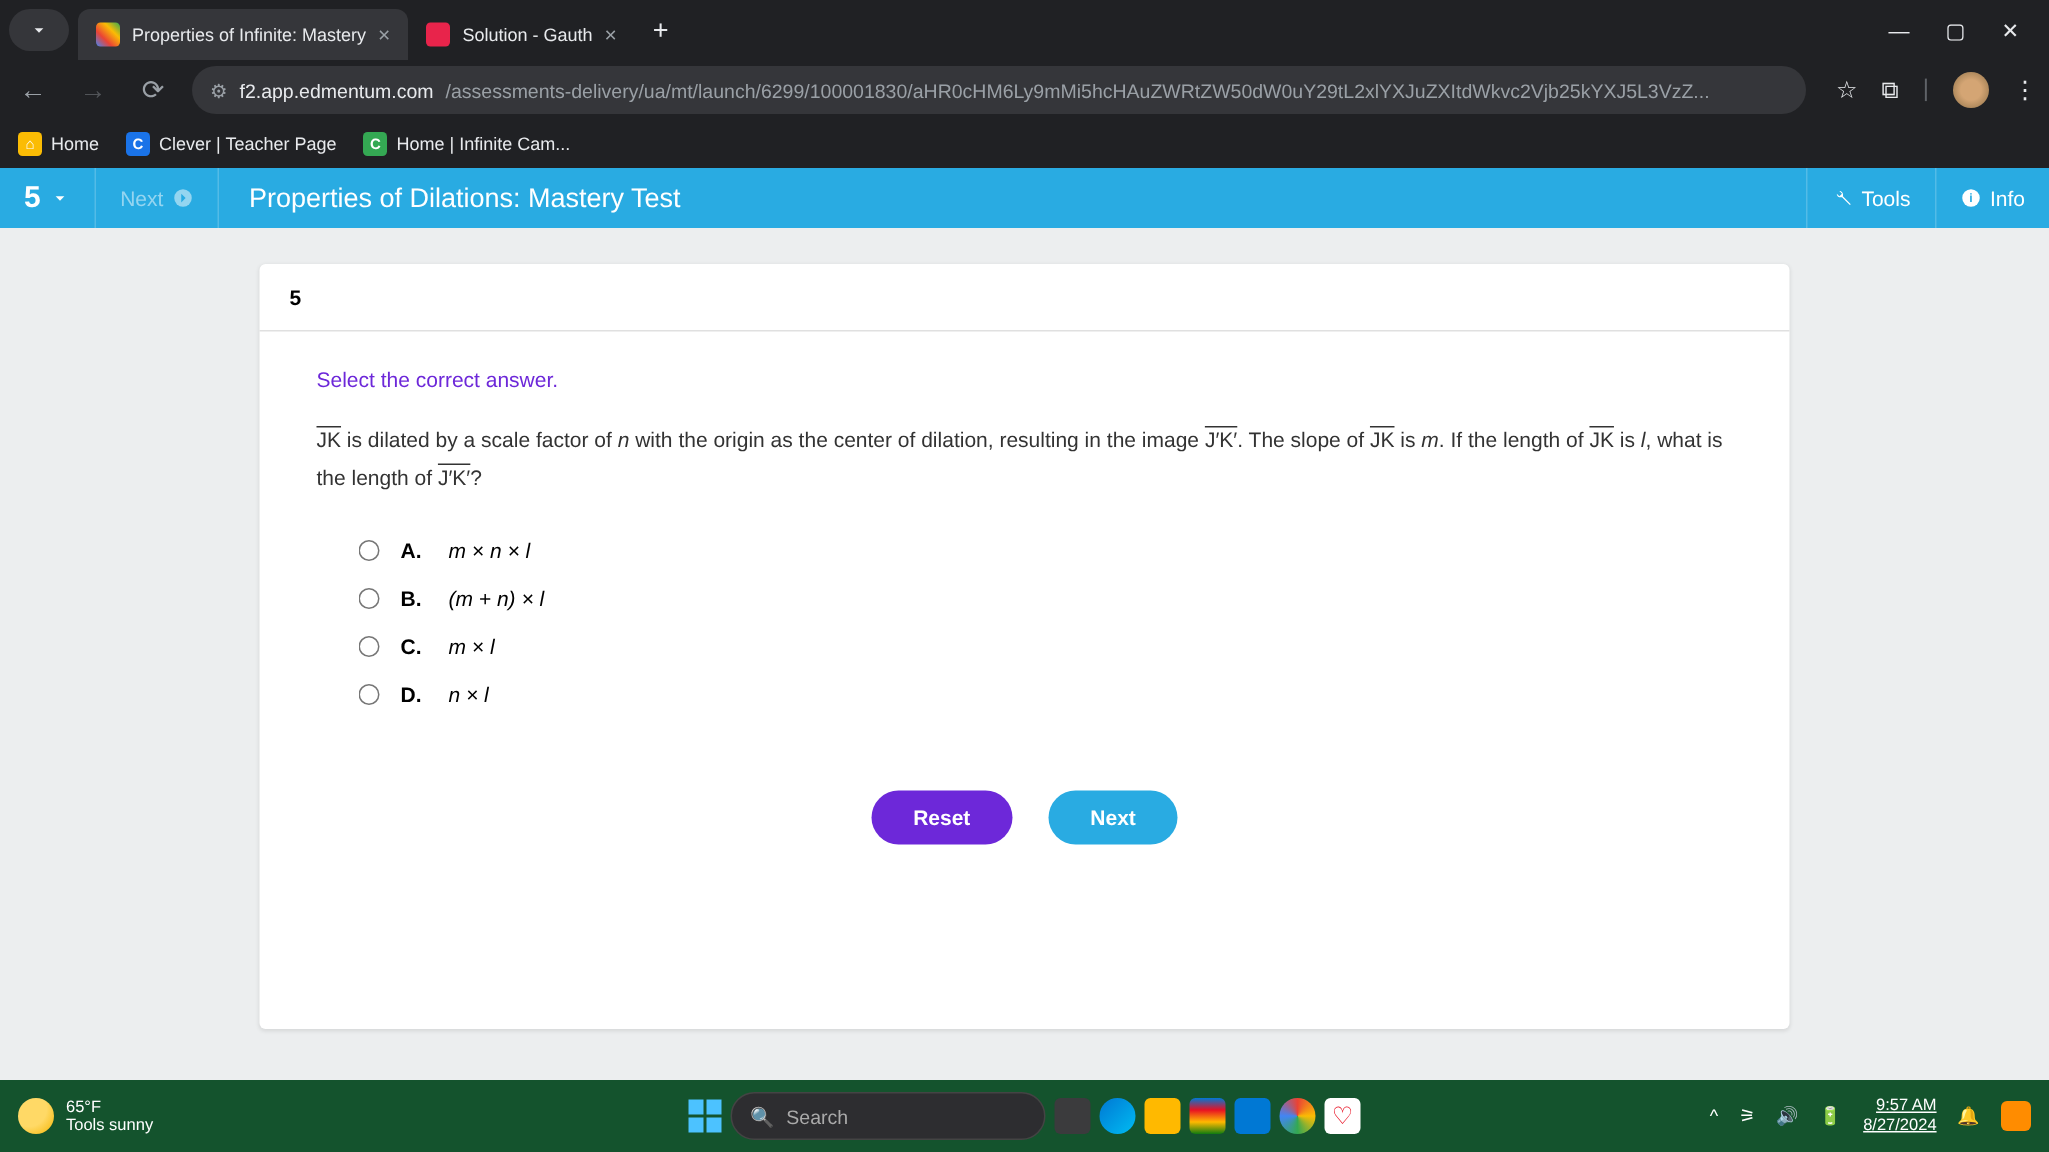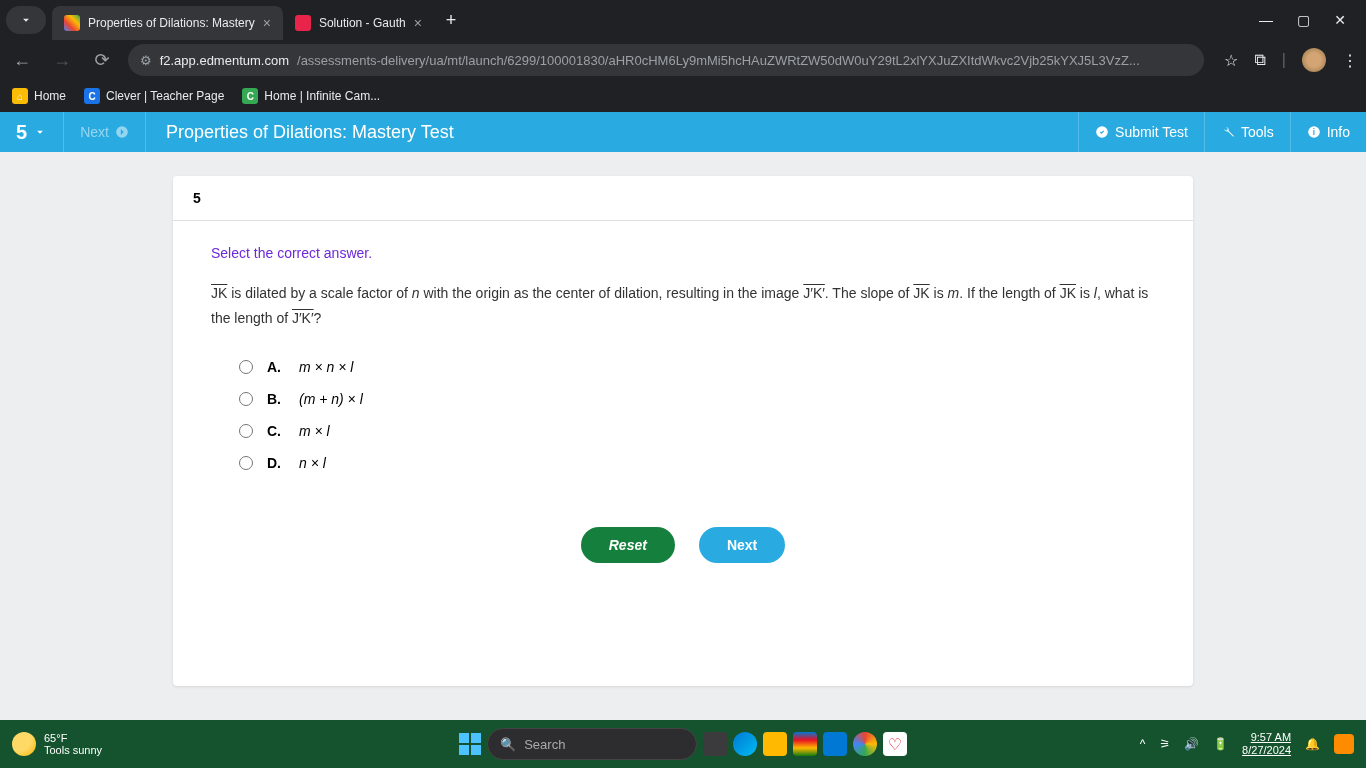--- a/index.html
+++ b/index.html
@@ -48,21 +48,21 @@
 .stem { font-size: 14px; color: #333; line-height: 1.8; margin-bottom: 28px; }
 .overline { text-decoration: overline; }
 .ital { font-style: italic; }
 .answers { padding-left: 28px; }
 .ans-row { display: flex; align-items: center; gap: 14px; margin-bottom: 16px; font-size: 14px; }
 .ans-row input[type=radio] { width: 14px; height: 14px; }
 .ans-letter { font-weight: bold; min-width: 18px; }
 .ans-text { font-style: italic; }
 .action-row { display: flex; justify-content: center; gap: 24px; margin-top: 56px; padding-bottom: 20px; }
 .pill-btn { padding: 10px 28px; border-radius: 20px; color: #fff; font-size: 14px; font-weight: bold; border: none; cursor: pointer; }
-.reset-btn { background: #15803d; font-style: italic; }
+.reset-btn { background: #6d28d9; }
 .next-btn { background: #29abe2; }
 .footer { position: absolute; bottom: 12px; left: 16px; font-size: 13px; color: #666; }
 
 
 .taskbar { position: absolute; bottom: 0; left: 0; right: 0; height: 48px; background: #14532d; display: flex; align-items: center; padding: 0 12px; }
 .weather { display: flex; align-items: center; gap: 8px; color: #fff; font-size: 11px; }
 .weather-icon { width: 24px; height: 24px; border-radius: 50%; background: radial-gradient(circle at 30% 30%, #ffd966 50%, #f4b400 100%); }
 .tb-center { position: absolute; left: 50%; transform: translateX(-50%); display: flex; align-items: center; gap: 6px; }
 .start { display: grid; grid-template-columns: 10px 10px; grid-template-rows: 10px 10px; gap: 2px; }
 .start div { background: #4cc2ff; }
@@ -76,21 +76,21 @@
 <body>
 
 <div class="browser-top">
   <div class="tab-dropdown">
     <svg class="svg-icon" viewBox="0 0 24 24">
         <path d="M7 10l5 5 5-5z"></path>
       </svg>
   </div>
   <div class="tab active">
     <div class="tab-favicon" style="background:linear-gradient(45deg,#4285f4,#ea4335,#fbbc04,#34a853)"></div>
-    <span class="tab-title">Properties of Dilations: Mastery</span>
+    <span class="tab-title">Properties of Infinite: Mastery</span>
     <span class="tab-close">×</span>
   </div>
   <div class="tab">
     <div class="tab-favicon" style="background:#e8244b"></div>
     <span class="tab-title">Solution - Gauth</span>
     <span class="tab-close">×</span>
   </div>
   <div class="new-tab">+</div>
   <div class="window-controls">
     <span class="wc">—</span>
@@ -143,27 +143,20 @@
     <span>Next</span>
     <svg class="svg-icon" viewBox="0 0 24 24" style="opacity:.5">
         <circle cx="12" cy="12" r="10" fill="#fff"></circle>
         <path d="M10 7l5 5-5 5z" fill="#29abe2"></path>
       </svg>
   </div>
   <div class="hdr-title">Properties of Dilations: Mastery Test</div>
   <div class="hdr-right">
     <div class="hdr-btn">
       <svg class="svg-icon" viewBox="0 0 24 24">
-          <circle cx="12" cy="12" r="10" fill="#fff"></circle>
-          <path d="M9 12l2 2 4-4" stroke="#29abe2" stroke-width="2" fill="none"></path>
-        </svg>
-      <span>Submit Test</span>
-    </div>
-    <div class="hdr-btn">
-      <svg class="svg-icon" viewBox="0 0 24 24">
           <path d="M22 19l-9-9c1-3-1-6-4-6l3 3-3 3-3-3c0 3 3 5 6 4l9 9 1-1z" fill="#fff"></path>
         </svg>
       <span>Tools</span>
     </div>
     <div class="hdr-btn">
       <svg class="svg-icon" viewBox="0 0 24 24">
           <circle cx="12" cy="12" r="10" fill="#fff"></circle>
           <text x="12" y="17" text-anchor="middle" fill="#29abe2" font-size="14" font-weight="bold">i</text>
         </svg>
       <span>Info</span>

